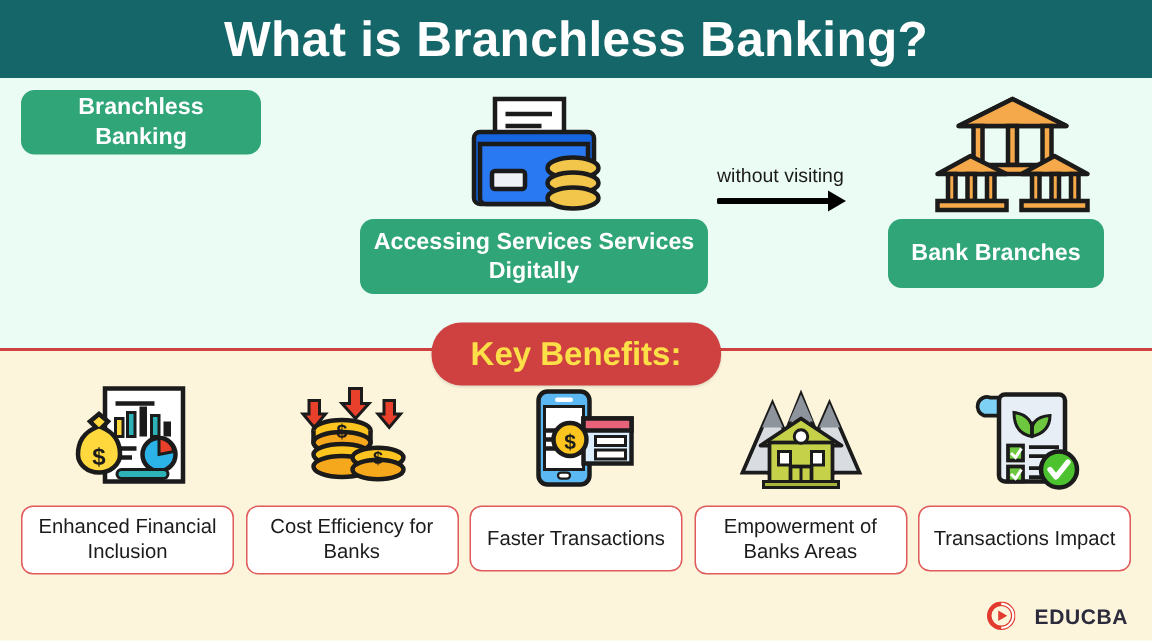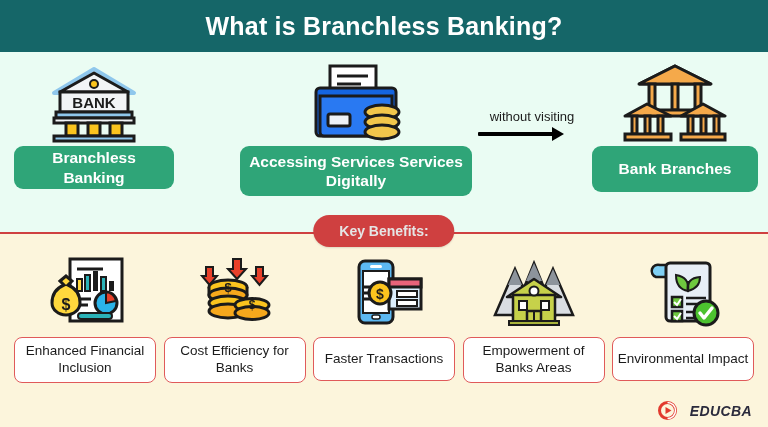--- a/index.html
+++ b/index.html
@@ -9,21 +9,21 @@
     background:#ffffff;
   }
   .page{position:relative;width:768px;height:427px;}
 
   
   .header{
     position:absolute;left:0;top:0;width:768px;height:52px;
     background:#156668;display:flex;align-items:center;justify-content:center;
   }
   .header h1{
-    margin:0;color:#ffffff;font-size:25px;font-weight:bold;letter-spacing:.2px;
+    margin:0;color:#ffffff;font-size:33px;font-weight:bold;letter-spacing:.2px;
   }
 
   
   .mint{
     position:absolute;left:0;top:52px;width:768px;height:180px;
     background:#eafcf3;
   }
   
   .cream{
     position:absolute;left:0;top:232px;width:768px;height:195px;
@@ -45,24 +45,24 @@
     display:flex;align-items:center;justify-content:center;
     box-sizing:border-box;padding:6px 8px;
   }
 
   
   .node-1{left:14px;top:8px;width:160px;}
   .node-1 .greenbox{width:160px;height:43px;}
   .node-2{left:240px;top:8px;width:232px;}
   .node-2 .greenbox{width:232px;height:50px;}
   .node-3{left:592px;top:8px;width:166px;}
-  .node-3 .greenbox{width:166px;height:46px;}
-
-  
-  .conn{position:absolute;text-align:center;}
+  .node-3 .greenbox{width:144px;height:46px;}
+
+  
+  .conn{position:absolute;text-align:left;}
   .conn .lbl{
     font-size:13px;color:#1b1b1b;line-height:1.15;margin-bottom:4px;
   }
   .conn .arrow{position:relative;height:10px;}
   .conn .arrow .shaft{
     position:absolute;left:0;top:3px;height:4px;background:#000;border-radius:1px;
   }
   .conn .arrow .head{
     position:absolute;top:-2px;width:0;height:0;
     border-top:7px solid transparent;border-bottom:7px solid transparent;
@@ -71,77 +71,62 @@
   .conn-1{left:182px;top:72px;width:56px;}
   .conn-1 .arrow .shaft{width:44px;}
   .conn-1 .arrow .head{left:42px;}
   .conn-2{left:478px;top:58px;width:108px;}
   .conn-2 .arrow .shaft{width:76px;}
   .conn-2 .arrow .head{left:74px;}
 
   
   .pill{
     position:absolute;left:50%;transform:translateX(-50%);top:215px;
-    background:#cf4040;color:#e5e5e5;font-weight:bold;font-size:14px;
+    background:#cf4040;color:#fde047;font-weight:bold;font-size:22px;
     padding:8px 26px;border-radius:20px;z-index:5;
     box-shadow:0 1px 2px rgba(0,0,0,.12);
   }
 
   
   .benefits{
     position:absolute;left:0;top:255px;width:768px;height:160px;
     display:flex;justify-content:space-between;padding:0 14px;box-sizing:border-box;
   }
   .benefit{width:142px;display:flex;flex-direction:column;align-items:center;}
   .benefit .bicon{height:72px;display:flex;align-items:flex-end;justify-content:center;}
   .benefit .blabel{
     margin-top:10px;width:142px;min-height:44px;box-sizing:border-box;
     border:1.6px solid #e05a5a;border-radius:8px;background:#fff;
     color:#1b1b1b;font-size:13.5px;line-height:1.25;text-align:center;
     display:flex;align-items:center;justify-content:center;padding:5px 4px;
   }
 
   
   .logo{
-    position:absolute;right:16px;bottom:7px;display:flex;align-items:center;gap:13px;font-style:italic;
+    position:absolute;right:16px;bottom:7px;display:flex;align-items:center;gap:13px;
   }
   .logo .mark{width:19px;height:19px;}
   .logo .txt{font-size:14px;font-weight:bold;color:#2b2b3c;letter-spacing:.4px;}
 </style>
 </head>
 <body>
 
 <div class="page">
 
   <div class="header">
     <h1>What is Branchless Banking?</h1>
   </div>
 
   <div class="mint"></div>
   <div class="cream"></div>
   <div class="divider"></div>
 
   <div class="flow">
 
     <div class="node node-1">
-      <div class="icon-wrap">
-        <svg width="92" height="80" viewBox="0 0 92 80">
-          <polygon points="46,6 86,30 6,30" fill="#f2f4f6" stroke="#8fc7ec" stroke-width="4" stroke-linejoin="round"></polygon>
-          <polygon points="46,10 80,29 12,29" fill="#f2f4f6" stroke="#1b1b1b" stroke-width="3" stroke-linejoin="round"></polygon>
-          <circle cx="46" cy="21" r="4" fill="#fbc41e" stroke="#1b1b1b" stroke-width="2"></circle>
-          <rect x="12" y="29" width="68" height="20" fill="#f2f4f6" stroke="#1b1b1b" stroke-width="3"></rect>
-          <text x="46" y="45" text-anchor="middle" font-family="Liberation Sans, sans-serif" font-size="15" font-weight="bold" fill="#1b1b1b">BANK</text>
-          <rect x="8" y="49" width="76" height="6" fill="#8fc7ec" stroke="#1b1b1b" stroke-width="3"></rect>
-          <rect x="6" y="55" width="80" height="5" fill="#f2f4f6" stroke="#1b1b1b" stroke-width="3"></rect>
-          <rect x="18" y="60" width="12" height="13" fill="#fbc41e" stroke="#1b1b1b" stroke-width="3"></rect>
-          <rect x="40" y="60" width="12" height="13" fill="#fbc41e" stroke="#1b1b1b" stroke-width="3"></rect>
-          <rect x="62" y="60" width="12" height="13" fill="#fbc41e" stroke="#1b1b1b" stroke-width="3"></rect>
-          <rect x="6" y="73" width="80" height="5" fill="#8fc7ec" stroke="#1b1b1b" stroke-width="3"></rect>
-        </svg>
-      </div>
       <div class="greenbox">Branchless Banking</div>
     </div>
 
 
     <div class="node node-2">
       <div class="icon-wrap">
         <svg width="100" height="82" viewBox="0 0 100 82">
           <rect x="24" y="4" width="46" height="38" fill="#ffffff" stroke="#1b1b1b" stroke-width="3"></rect>
           <line x1="31" y1="14" x2="62" y2="14" stroke="#1b1b1b" stroke-width="3"></line>
           <line x1="31" y1="22" x2="55" y2="22" stroke="#1b1b1b" stroke-width="3"></line>
@@ -296,21 +281,21 @@
           <line x1="42" y1="41" x2="62" y2="41" stroke="#1b1b1b" stroke-width="2.5"></line>
           <line x1="42" y1="47" x2="56" y2="47" stroke="#1b1b1b" stroke-width="2.5"></line>
           <rect x="28" y="54" width="10" height="10" fill="#6ec83f" stroke="#1b1b1b" stroke-width="2.5"></rect>
           <polyline points="30,59 33,62 37,56" fill="none" stroke="#ffffff" stroke-width="2"></polyline>
           <line x1="42" y1="55" x2="58" y2="55" stroke="#1b1b1b" stroke-width="2.5"></line>
           <line x1="42" y1="61" x2="52" y2="61" stroke="#1b1b1b" stroke-width="2.5"></line>
           <circle cx="62" cy="56" r="12" fill="#4cc22f" stroke="#1b1b1b" stroke-width="3"></circle>
           <polyline points="56,56 60,61 68,51" fill="none" stroke="#ffffff" stroke-width="3.5" stroke-linecap="round" stroke-linejoin="round"></polyline>
         </svg>
       </div>
-      <div class="blabel">Environmental Impact</div>
+      <div class="blabel">Transactions Impact</div>
     </div>
   </div>
 
   <div class="logo">
     <span class="mark">
       <svg width="19" height="19" viewBox="0 0 19 19">
         <circle cx="9.5" cy="9.5" r="8" fill="none" stroke="#e23a2e" stroke-width="3"></circle>
         <path d="M9.5 1.5 a8 8 0 0 1 0 16" fill="none" stroke="#ffffff" stroke-width="1.5"></path>
         <polygon points="7.5,6 13.5,9.5 7.5,13" fill="#e23a2e"></polygon>
       </svg>

